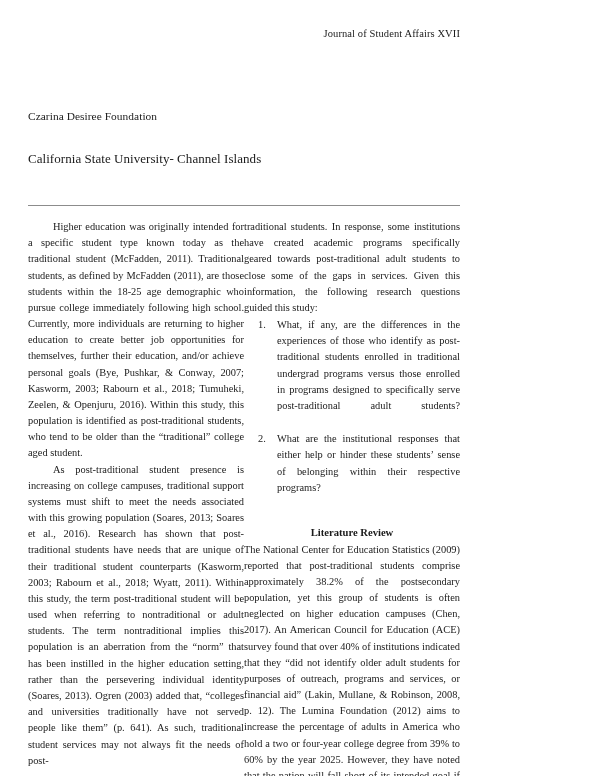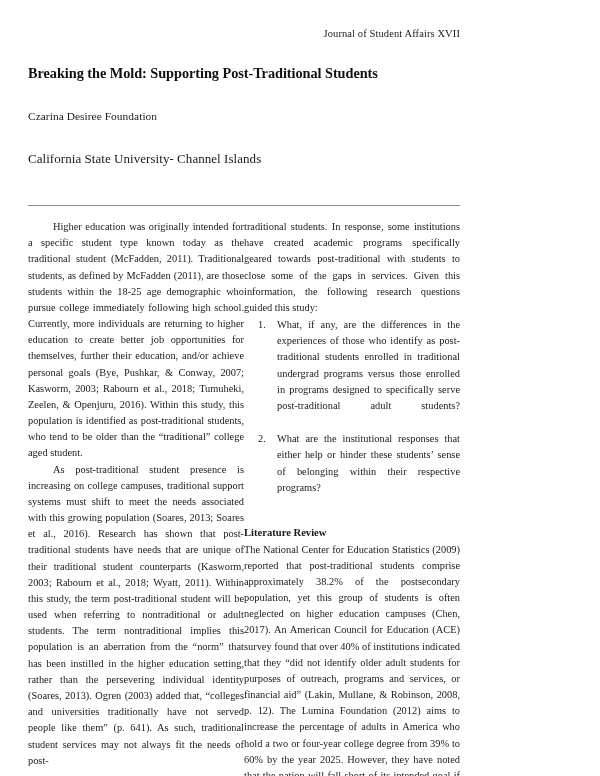--- a/index.html
+++ b/index.html
@@ -94,21 +94,21 @@
     hyphens: none;
     letter-spacing: -0.01px;
   }
   p.para.indent {
     text-indent: 25px;
   }
 
   .section-heading {
     font-size: 10.6px;
     font-weight: bold;
-    text-align: left;
+    text-align: center;
     margin: 13px 0 0 0;
     line-height: 1.55;
   }
 
   
   ol.rq-list {
     margin: 0;
     padding: 0;
     list-style: none;
     font-size: 10.4px;
@@ -140,37 +140,37 @@
 </style>
 </head>
 <body>
 
 <div class="page">
 
   <div class="running-head">Journal of Student Affairs XVII</div>
 
   <div class="title-block">
     <h1 class="paper-title">
-      <span>Breaking the Mold: Supporting Post-Traditional Students</span><br>
+      <br>
     </h1>
     <div class="author">Czarina Desiree Foundation</div>
     <div class="affiliation">California State University- Channel Islands</div>
   </div>
 
   <hr class="divider">
 
   <div class="body-columns">
 
     <div class="column">
       <p class="para indent">Higher education was originally intended for a specific student type known today as the traditional student (McFadden, 2011). Traditional students, as defined by McFadden (2011), are those students within the 18-25 age demographic who pursue college immediately following high school. Currently, more individuals are returning to higher education to create better job opportunities for themselves, further their education, and/or achieve personal goals (Bye, Pushkar, &amp; Conway, 2007; Kasworm, 2003; Rabourn et al., 2018; Tumuheki, Zeelen, &amp; Openjuru, 2016). Within this study, this population is identified as post-traditional students, who tend to be older than the “traditional” college aged student.</p>
       <p class="para indent">As post-traditional student presence is increasing on college campuses, traditional support systems must shift to meet the needs associated with this growing population (Soares, 2013; Soares et al., 2016). Research has shown that post-traditional students have needs that are unique of their traditional student counterparts (Kasworm, 2003; Rabourn et al., 2018; Wyatt, 2011). Within this study, the term post-traditional student will be used when referring to nontraditional or adult students. The term nontraditional implies this population is an aberration from the “norm” that has been instilled in the higher education setting, rather than the persevering individual identity (Soares, 2013). Ogren (2003) added that, “colleges and universities traditionally have not served people like them” (p. 641). As such, traditional student services may not always fit the needs of post-</p>
     </div>
 
     <div class="column">
-      <p class="para">traditional students. In response, some institutions have created academic programs specifically geared towards post-traditional with students to close some of the gaps in services. Given this information, the following research questions guided this study:</p>
+      <p class="para">traditional students. In response, some institutions have created academic programs specifically geared towards post-traditional adult students to close some of the gaps in services. Given this information, the following research questions guided this study:</p>
 
       <ol class="rq-list">
         <li>
           <span class="rq-num">1.</span>
           <span class="rq-text">What, if any, are the differences in the experiences of those who identify as post-traditional students enrolled in traditional undergrad programs versus those enrolled in programs designed to specifically serve post-traditional adult students?</span>
         </li>
         <li>
           <span class="rq-num">2.</span>
           <span class="rq-text">What are the institutional responses that either help or hinder these students’ sense of belonging within their respective programs?</span>
         </li>

